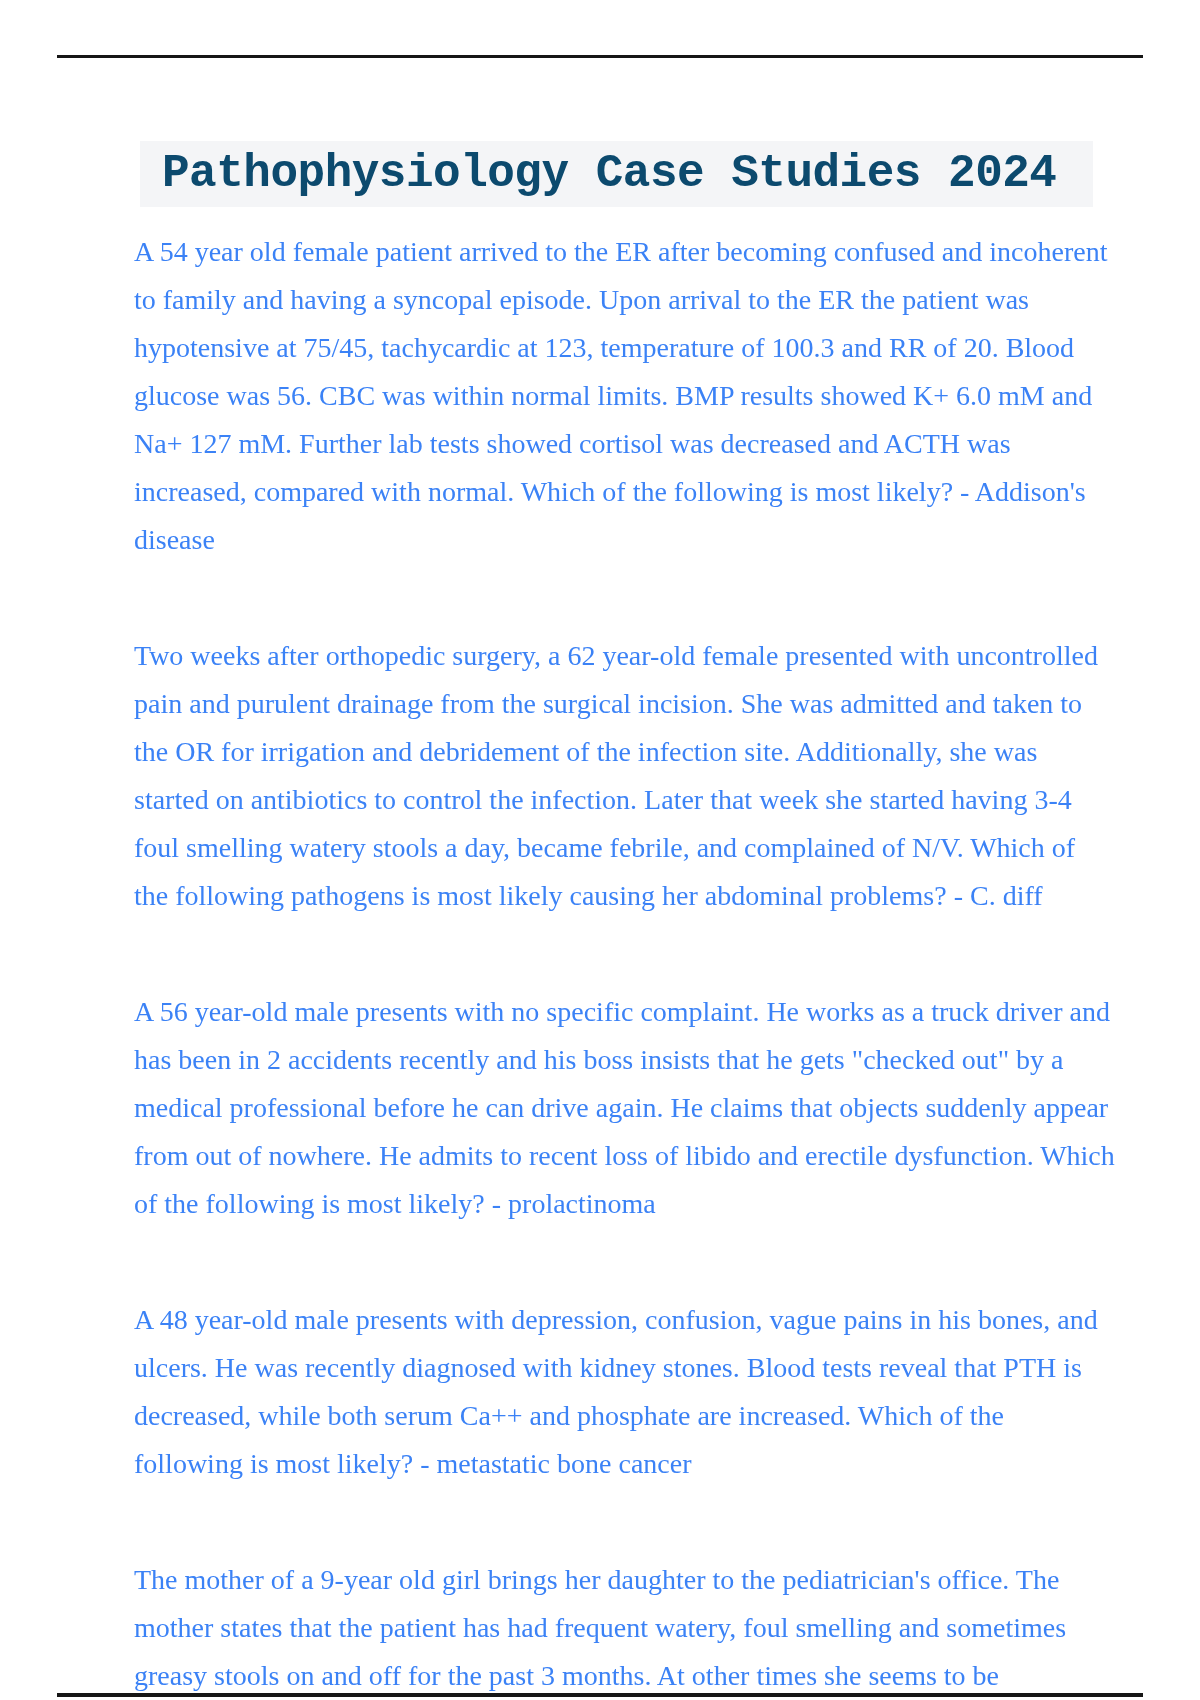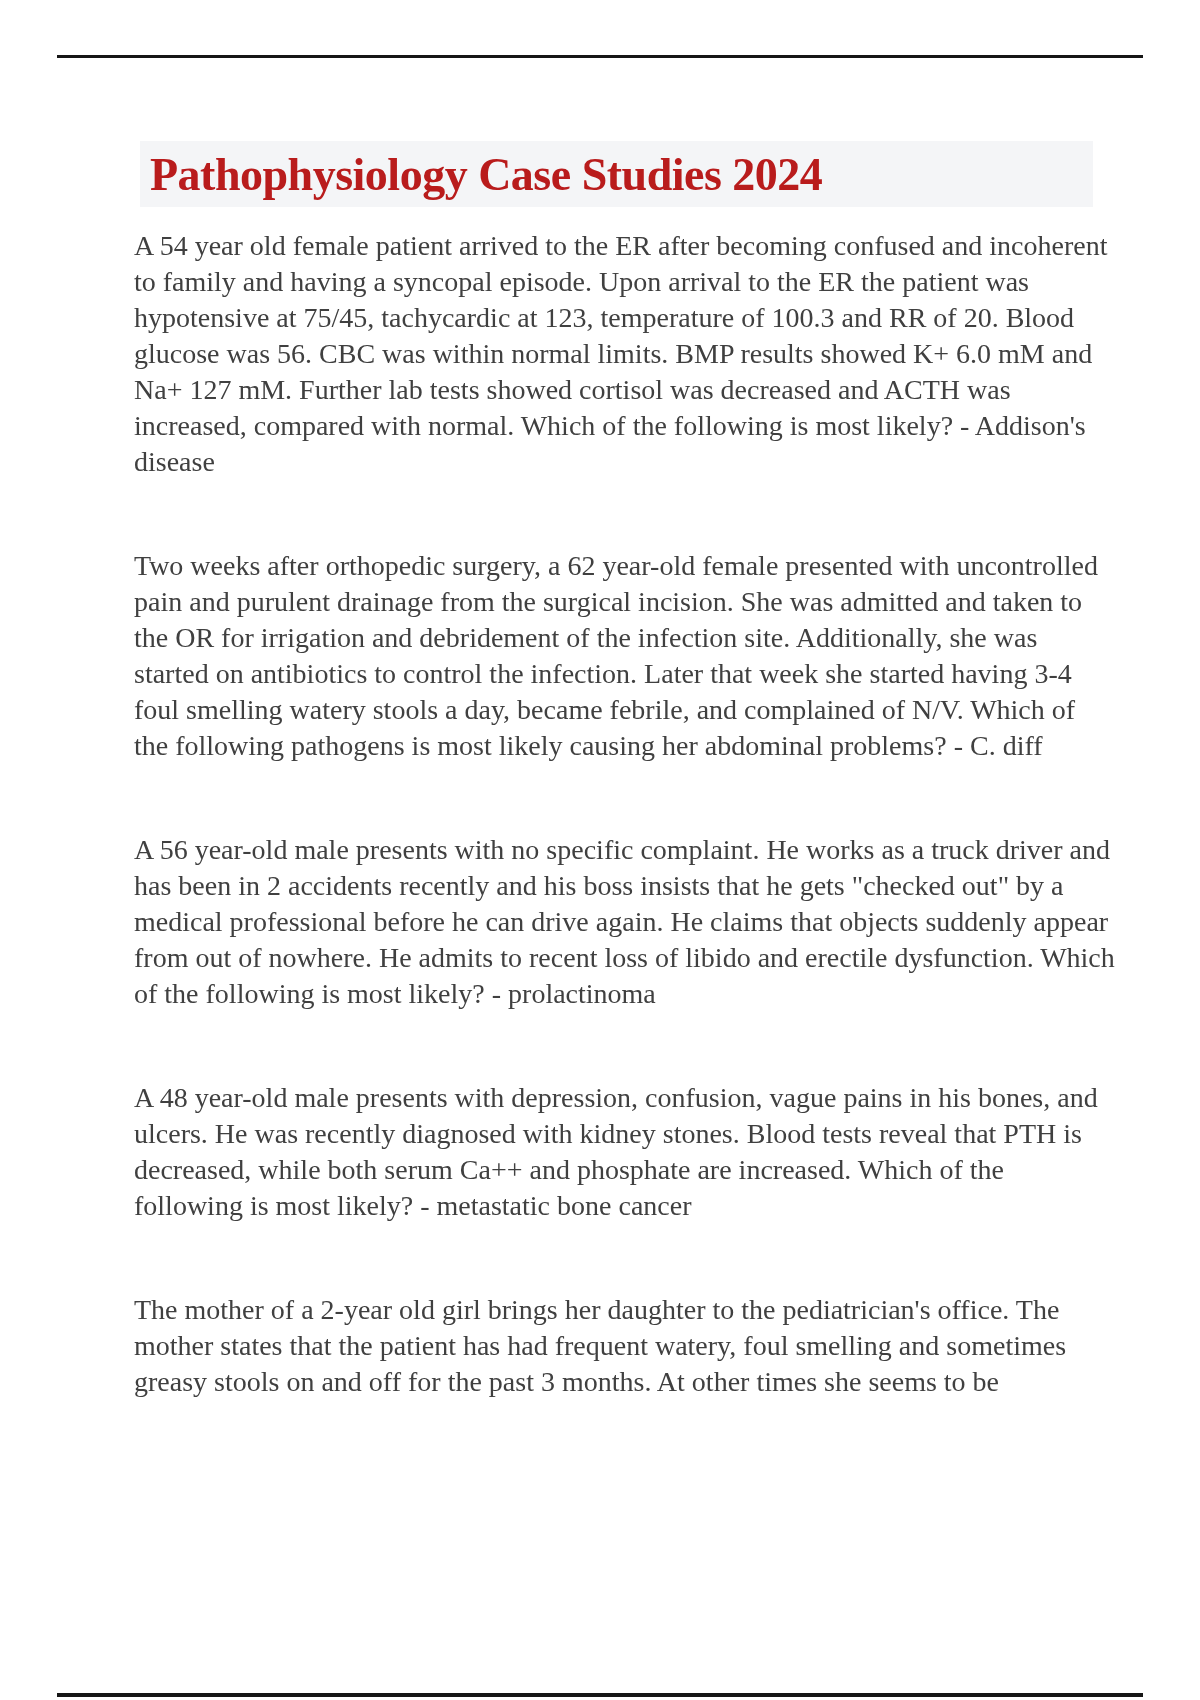--- a/index.html
+++ b/index.html
@@ -33,58 +33,58 @@
     position: absolute;
     left: 140px;
     top: 141px;
     width: 953px;
     height: 66px;
     background: #f4f5f7;
     display: flex;
     align-items: center;
   }
   .title-highlight h1 {
-    margin: 0;
+    margin: 12px;
     padding-left: 10px;
-    font-family: Liberation Serif, serif;
+    font-family: Liberation Mono, monospace;
     font-weight: bold;
     font-size: 46px;
     letter-spacing: -0.5px;
-    color: #b91c1c;
+    color: #0c4a6e;
     white-space: nowrap;
   }
   .content {
     position: absolute;
     left: 134px;
     top: 228px;
     width: 982px;
   }
   .content p {
     margin: 0 0 68px 0;
     font-family: "Liberation Serif", serif;
     font-size: 28px;
-    line-height: 36px;
-    color: #404040;
+    line-height: 48px;
+    color: #3b82f6;
     text-align: left;
   }
 </style>
 </head>
 <body>
 
 <div class="page">
 
   <div class="rule top"></div>
 
   <div class="title-highlight">
     <h1>Pathophysiology Case Studies 2024</h1>
   </div>
 
   <div class="content">
     <p>A 54 year old female patient arrived to the ER after becoming confused and incoherent to family and having a syncopal episode. Upon arrival to the ER the patient was hypotensive at 75/45, tachycardic at 123, temperature of 100.3 and RR of 20. Blood glucose was 56. CBC was within normal limits. BMP results showed K+ 6.0 mM and Na+ 127 mM. Further lab tests showed cortisol was decreased and ACTH was increased, compared with normal. Which of the following is most likely? - Addison's disease</p>
     <p>Two weeks after orthopedic surgery, a 62 year-old female presented with uncontrolled pain and purulent drainage from the surgical incision. She was admitted and taken to the OR for irrigation and debridement of the infection site. Additionally, she was started on antibiotics to control the infection. Later that week she started having 3-4 foul smelling watery stools a day, became febrile, and complained of N/V. Which of the following pathogens is most likely causing her abdominal problems? - C. diff</p>
     <p>A 56 year-old male presents with no specific complaint. He works as a truck driver and has been in 2 accidents recently and his boss insists that he gets "checked out" by a medical professional before he can drive again. He claims that objects suddenly appear from out of nowhere. He admits to recent loss of libido and erectile dysfunction. Which of the following is most likely? - prolactinoma</p>
     <p>A 48 year-old male presents with depression, confusion, vague pains in his bones, and ulcers. He was recently diagnosed with kidney stones. Blood tests reveal that PTH is decreased, while both serum Ca++ and phosphate are increased. Which of the following is most likely? - metastatic bone cancer</p>
-    <p>The mother of a 2-year old girl brings her daughter to the pediatrician's office. The mother states that the patient has had frequent watery, foul smelling and sometimes greasy stools on and off for the past 3 months. At other times she seems to be</p>
+    <p>The mother of a 9-year old girl brings her daughter to the pediatrician's office. The mother states that the patient has had frequent watery, foul smelling and sometimes greasy stools on and off for the past 3 months. At other times she seems to be</p>
   </div>
 
   <div class="rule bottom"></div>
 
 </div>
 
 </body></html>

